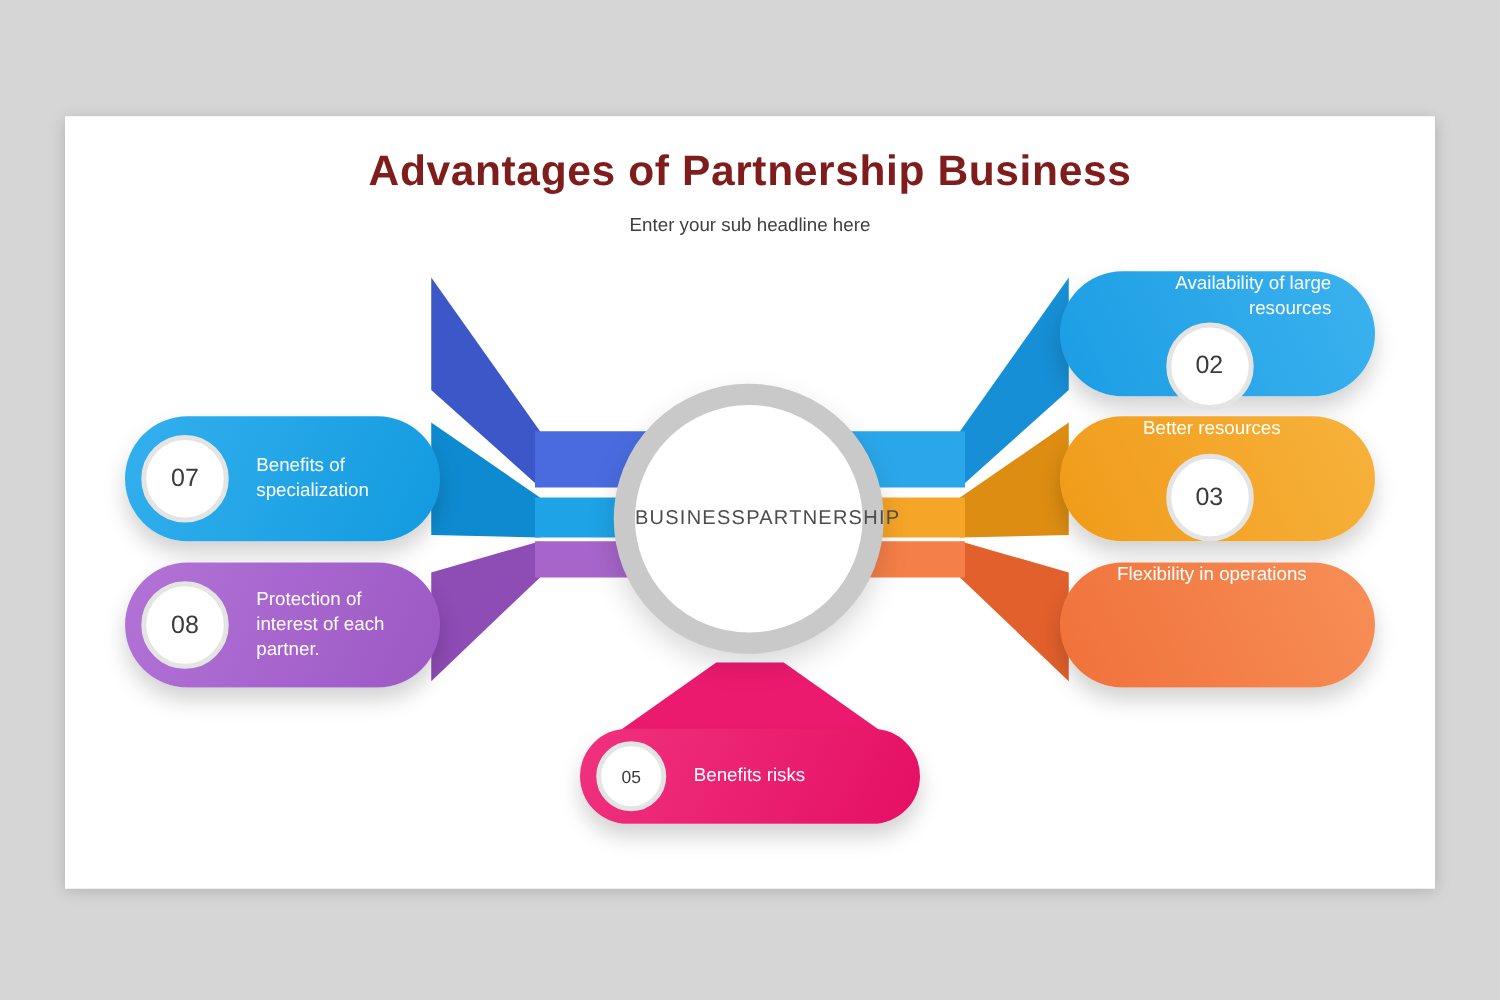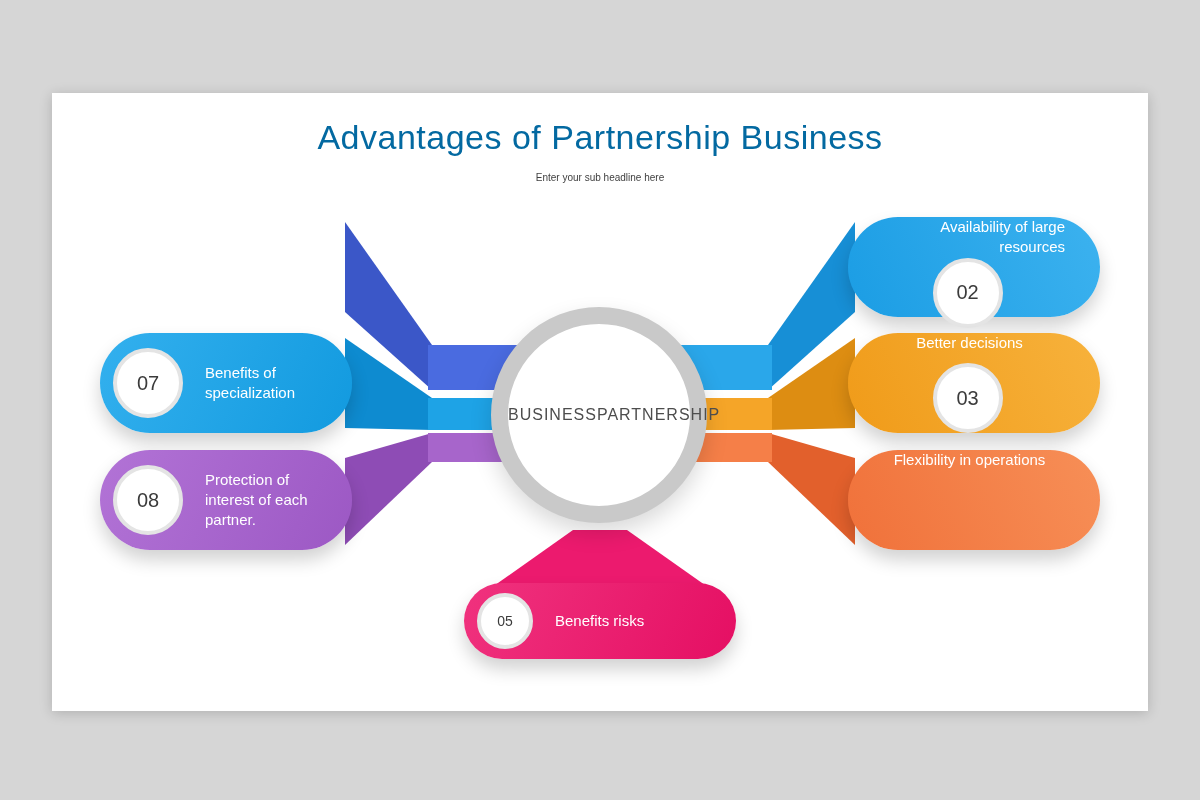--- a/index.html
+++ b/index.html
@@ -1,21 +1,21 @@
 <!DOCTYPE html>
 <html><head>
 <meta charset="utf-8">
 <style>
   html,body{margin:0;padding:0;background:#d6d6d6;font-family:"Liberation Sans",sans-serif;}
   .stage{position:relative;width:1200px;height:800px;background:#d6d6d6;overflow:hidden;margin:0 auto;}
   .slide{position:absolute;left:52px;top:93px;width:1096px;height:618px;background:#ffffff;
          box-shadow:0 2px 12px rgba(0,0,0,0.18);}
   .title{position:absolute;left:0;top:118px;width:1200px;text-align:center;font-size:34px;
-         color:#0369a1;letter-spacing:0.5px;}
-  .subtitle{position:absolute;left:0;top:172px;width:1200px;text-align:center;font-size:10px;color:#3f3f3f;}
+         color:#7f1d1d;letter-spacing:0.5px;font-weight:bold;}
+  .subtitle{position:absolute;left:0;top:172px;width:1200px;text-align:center;font-size:15px;color:#3f3f3f;}
 
   svg.connectors{position:absolute;left:0;top:0;width:1200px;height:800px;}
 
   .center-circle{position:absolute;left:491px;top:307px;width:216px;height:216px;box-sizing:border-box;
          border:17px solid #c9c9c9;border-radius:50%;background:#fff;
          display:flex;flex-direction:row;align-items:center;justify-content:flex-start;
          box-shadow:0 10px 22px rgba(0,0,0,0.15);}
   .center-circle .line{font-size:16px;color:#4d4d4d;letter-spacing:1px;line-height:1.6;text-align:center;}
 
   .pill{position:absolute;width:252px;height:100px;border-radius:50px;display:flex;align-items:center;
@@ -94,21 +94,21 @@
   </div>
 
   <div class="pill right pill-02">
     <div class="label">Availability of large resources</div>
     <div class="numcircle">
       <span>02</span>
     </div>
   </div>
 
   <div class="pill right pill-03">
-    <div class="label">Better decisions</div>
+    <div class="label">Better resources</div>
     <div class="numcircle">
       <span>03</span>
     </div>
   </div>
 
   <div class="pill right pill-04">
     <div class="label">Flexibility in operations</div>
   </div>
 
   <div class="pill left pill-05">

